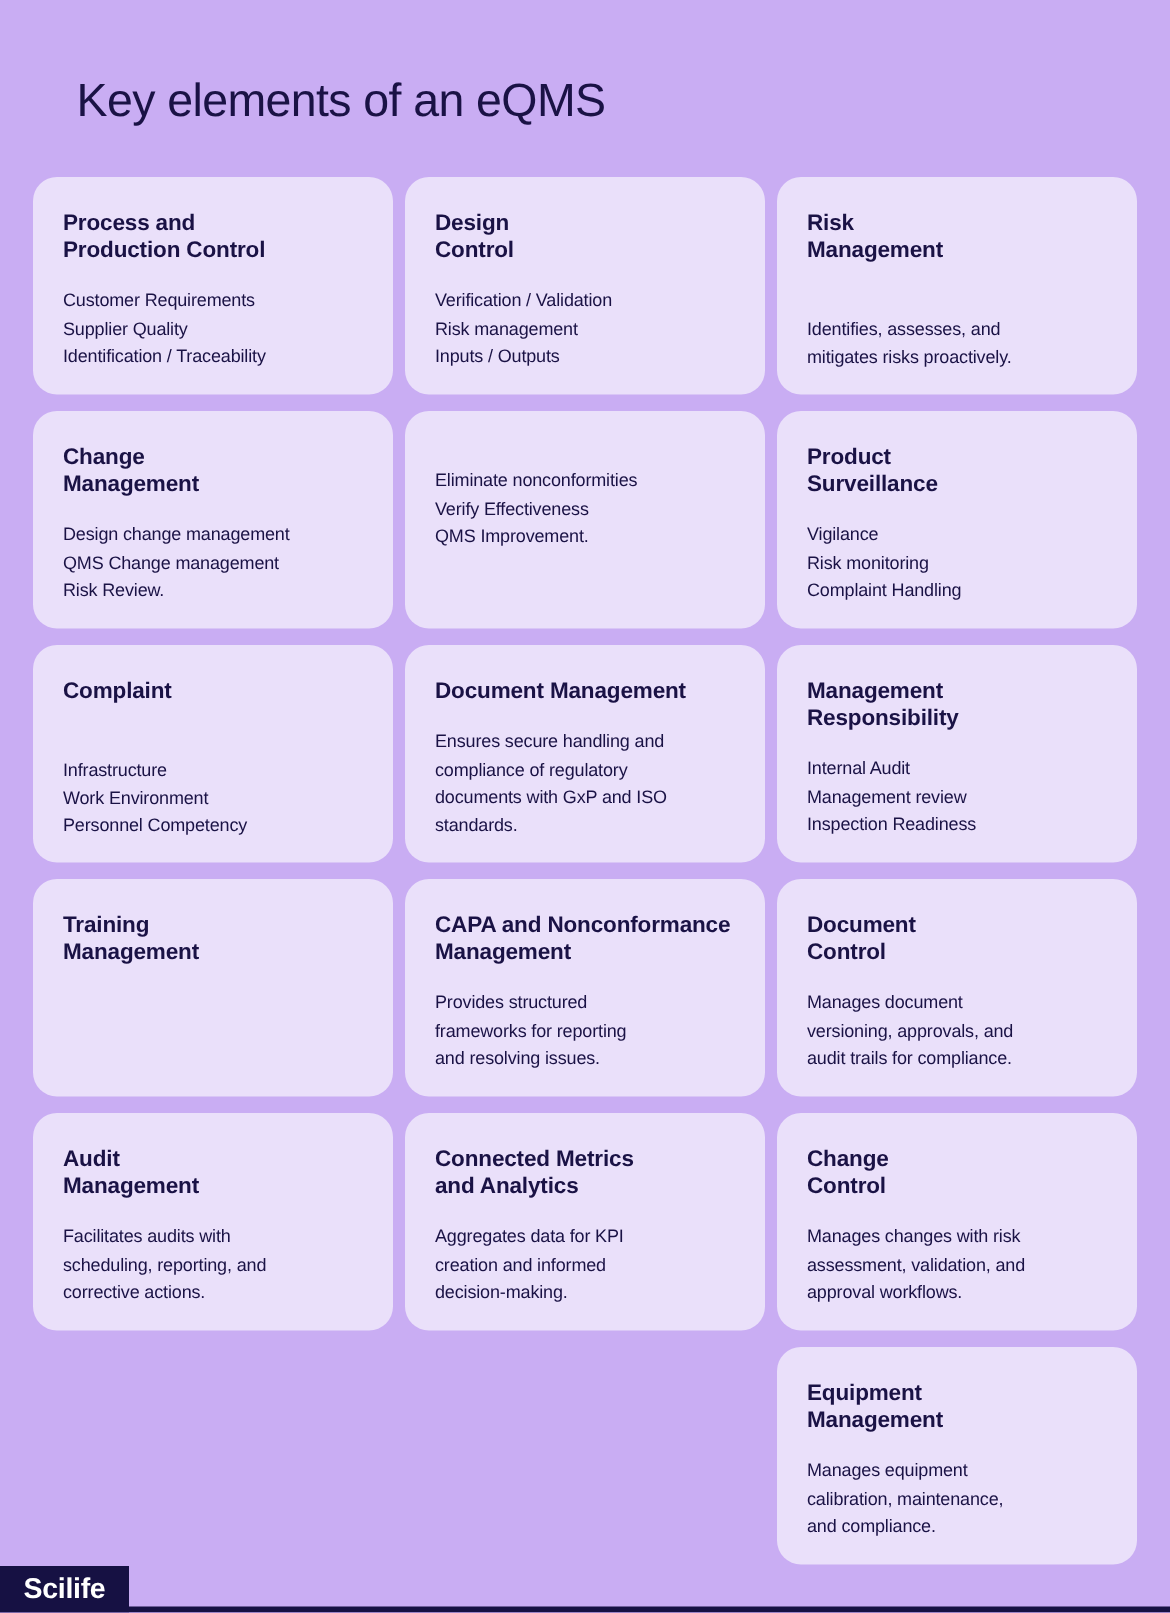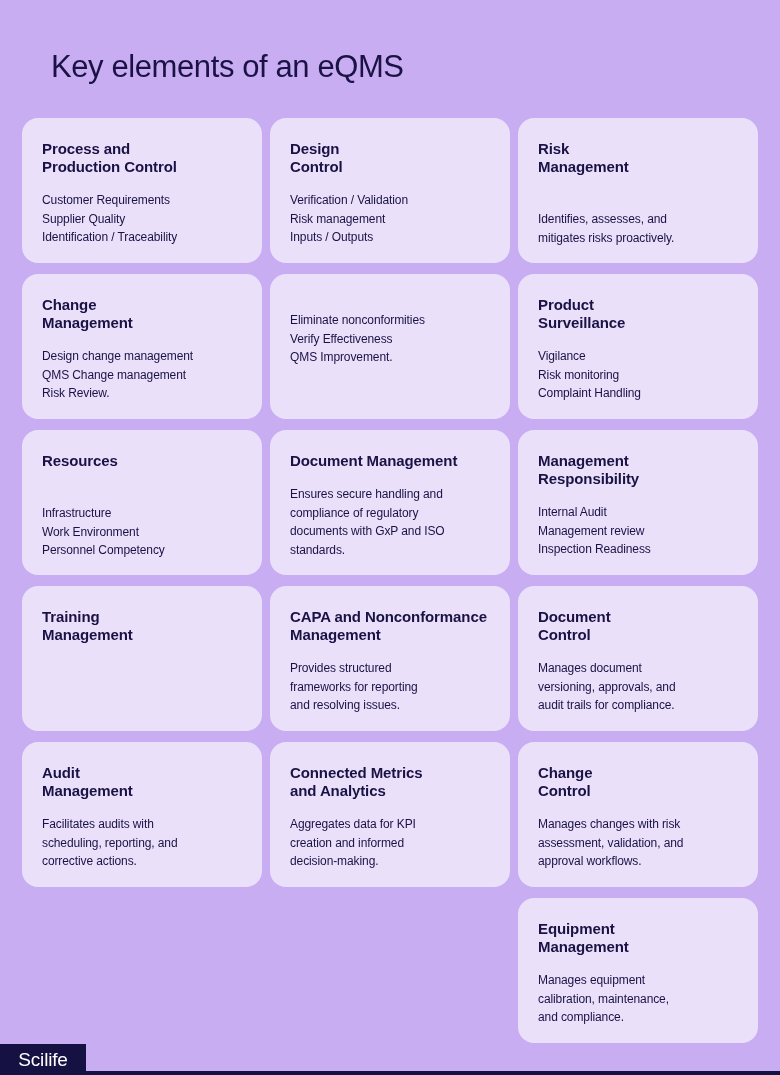--- a/index.html
+++ b/index.html
@@ -74,21 +74,21 @@
     width: 86px;
     height: 31px;
     background: var(--logo-bg, #161143);
     display: flex;
     align-items: center;
     justify-content: center;
   }
   .logo-box span {
     color: var(--logo-text, #FFFFFF);
     font-size: 19px;
-    font-weight: 400;
+    font-weight: 700;
     letter-spacing: -0.2px;
   }
 </style>
 </head>
 <body style="--bg: #C9ADF3; --card: #EAE0FA; --text: #1A1245; --logo-bg: #161143; --logo-text: #FFFFFF;">
 
 <div class="page">
   <h1 class="page-title">Key elements of an eQMS</h1>
 
   <main class="grid" id="grid">
@@ -109,21 +109,21 @@
         <p>Design change management<br>QMS Change management<br>Risk Review.</p>
       </article>
       <article class="card">
         <p>Eliminate nonconformities<br>Verify Effectiveness<br>QMS Improvement.</p>
       </article>
       <article class="card">
         <h2>Product<br>Surveillance</h2>
         <p>Vigilance<br>Risk monitoring<br>Complaint Handling</p>
       </article>
       <article class="card">
-        <h2>Resources</h2>
+        <h2>Complaint</h2>
         <p class="gap-lg">Infrastructure<br>Work Environment<br>Personnel Competency</p>
       </article>
       <article class="card">
         <h2>Document Management</h2>
         <p>Ensures secure handling and<br>compliance of regulatory<br>documents with GxP and ISO<br>standards.</p>
       </article>
       <article class="card">
         <h2>Management<br>Responsibility</h2>
         <p>Internal Audit<br>Management review<br>Inspection Readiness</p>
       </article>

